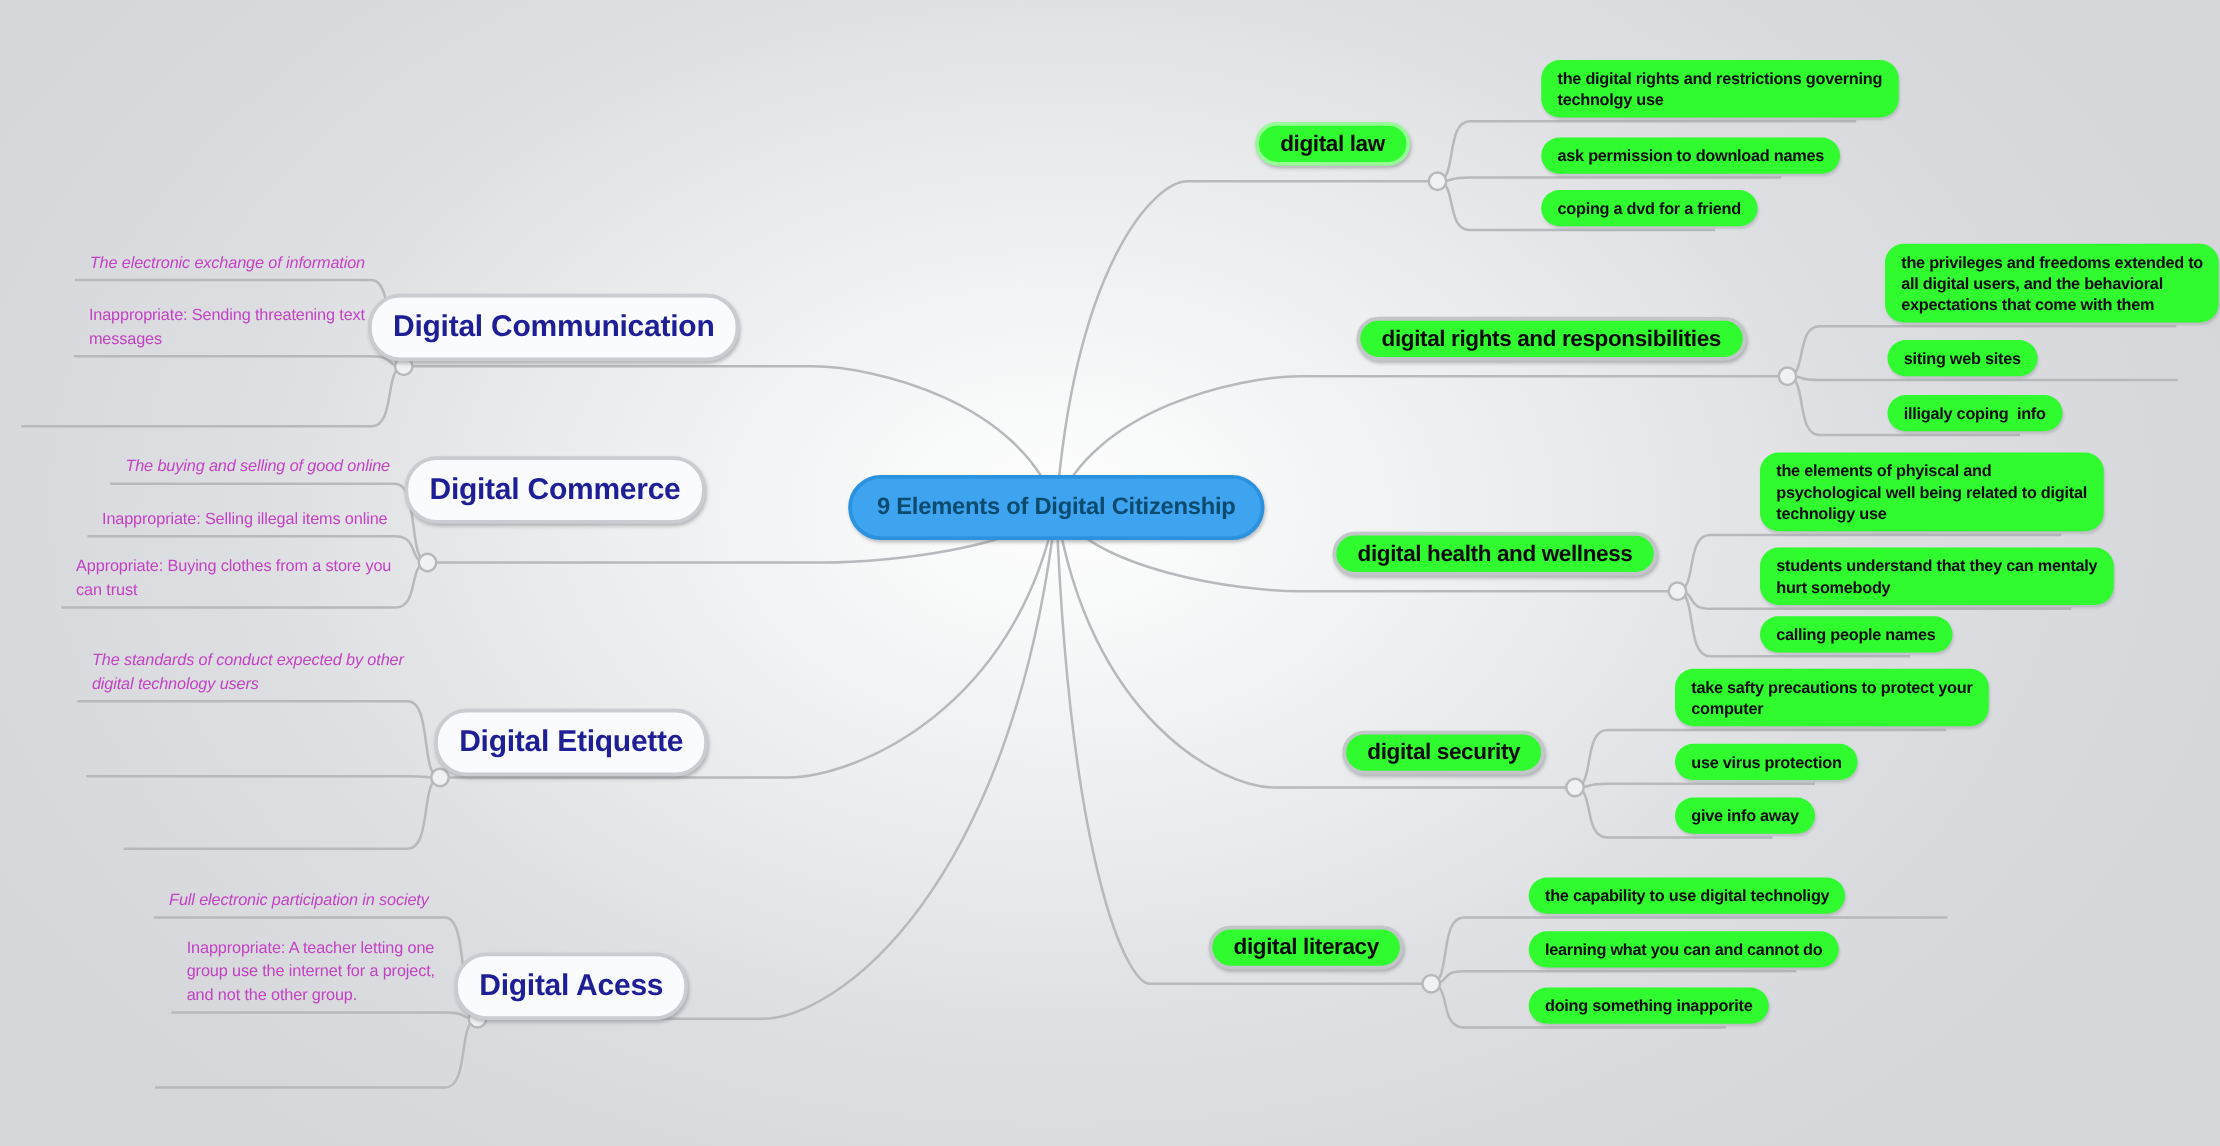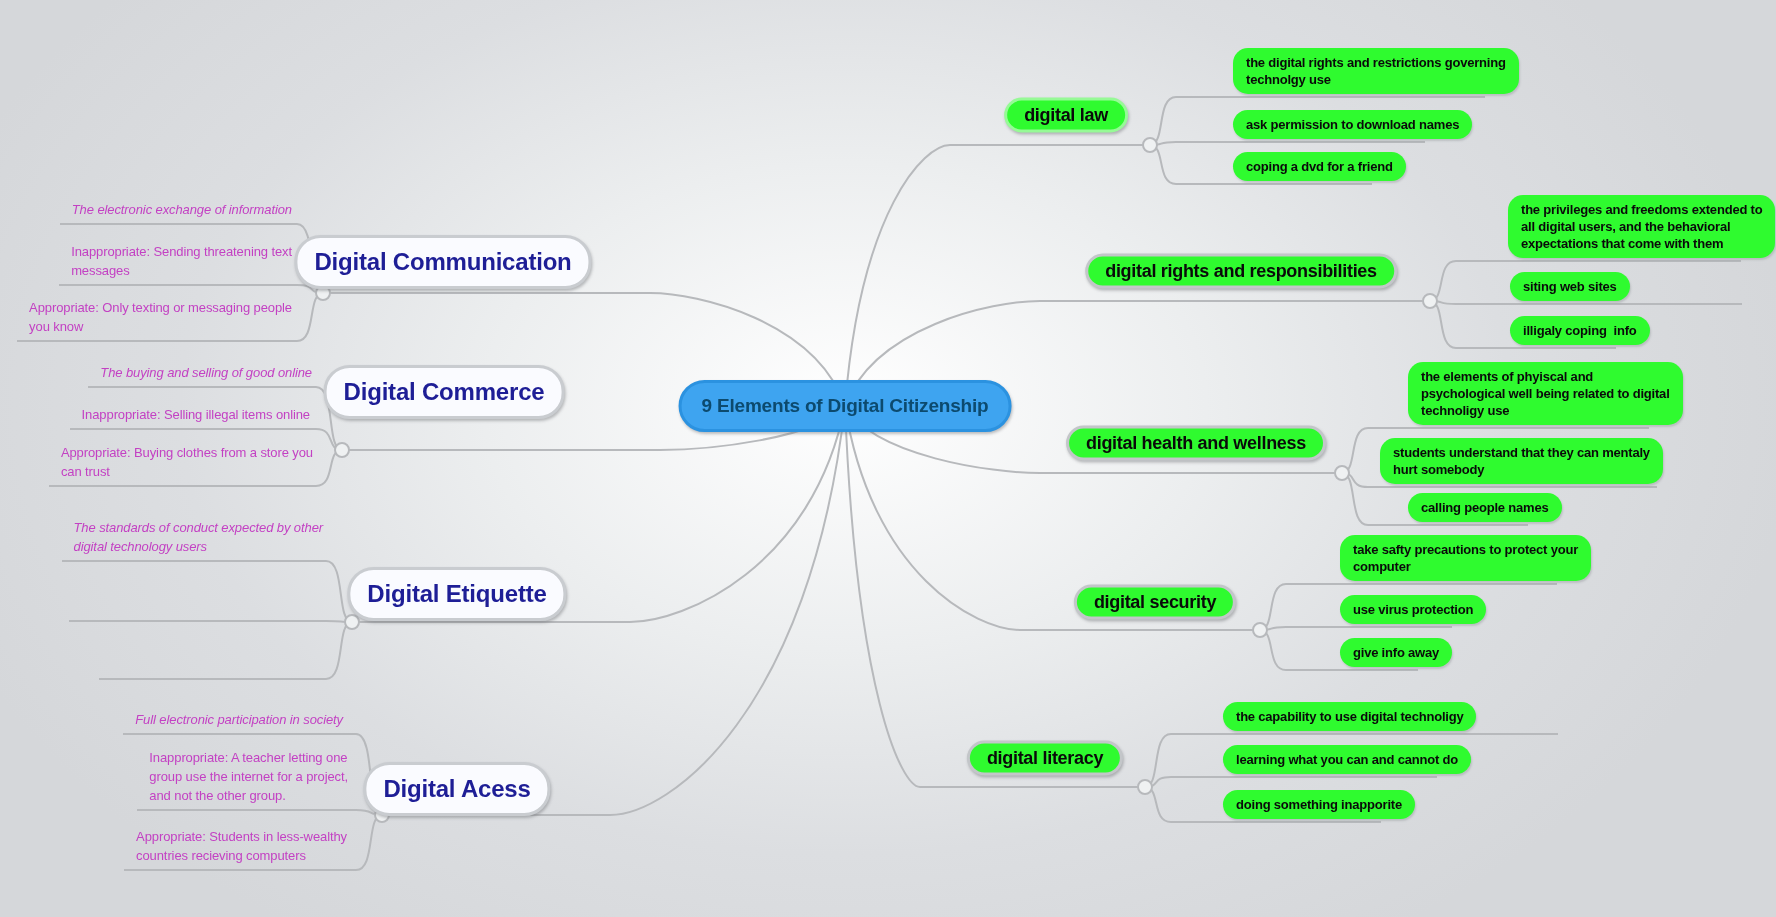--- a/index.html
+++ b/index.html
@@ -101,46 +101,42 @@
     <div class="node main-green" style="left: 1241px; top: 271px;">digital rights and responsibilities</div>
     <div class="child-pill" style="left: 1460px; top: 195px;">the privileges and freedoms extended to
 all digital users, and the behavioral
 expectations that come with them</div>
     <div class="child-pill" style="left: 1462px; top: 272px;">siting web sites</div>
     <div class="child-pill" style="left: 1462px; top: 316px;">illigaly coping  info</div>
     <div class="node main-green" style="left: 1196px; top: 443px;">digital health and wellness</div>
     <div class="child-pill" style="left: 1360px; top: 362px;">the elements of phyiscal and
 psychological well being related to digital
 technoligy use</div>
-    <div class="child-pill" style="left: 1332px; top: 438px;">students understand that they can mentaly
+    <div class="child-pill" style="left: 1360px; top: 438px;">students understand that they can mentaly
 hurt somebody</div>
     <div class="child-pill" style="left: 1360px; top: 493px;">calling people names</div>
     <div class="node main-green" style="left: 1155px; top: 602px;">digital security</div>
     <div class="child-pill" style="left: 1292px; top: 535px;">take safty precautions to protect your
 computer</div>
     <div class="child-pill" style="left: 1292px; top: 595px;">use virus protection</div>
     <div class="child-pill" style="left: 1292px; top: 638px;">give info away</div>
     <div class="node main-green" style="left: 1045px; top: 758px;">digital literacy</div>
     <div class="child-pill" style="left: 1175px; top: 702px;">the capability to use digital technoligy</div>
     <div class="child-pill" style="left: 1175px; top: 745px;">learning what you can and cannot do</div>
     <div class="child-pill" style="left: 1175px; top: 790px;">doing something inapporite</div>
     <div class="node main-white" style="left: 443px; top: 262px;">Digital Communication</div>
     <div class="ltext italic" style="right: 1484px; top: 200px;">The electronic exchange of information</div>
     <div class="ltext" style="right: 1484px; top: 242px;">Inappropriate: Sending threatening text
 messages</div>
-    <div class="ltext" style="right: 1484px; top: 298px;">Appropriate: Only texting or messaging people
-you know</div>
     <div class="node main-white" style="left: 444px; top: 392px;">Digital Commerce</div>
     <div class="ltext italic" style="right: 1464px; top: 363px;">The buying and selling of good online</div>
     <div class="ltext" style="right: 1466px; top: 405px;">Inappropriate: Selling illegal items online</div>
     <div class="ltext" style="right: 1463px; top: 443px;">Appropriate: Buying clothes from a store you
 can trust</div>
     <div class="node main-white" style="left: 457px; top: 594px;">Digital Etiquette</div>
     <div class="ltext italic" style="right: 1453px; top: 518px;">The standards of conduct expected by other
 digital technology users</div>
     <div class="node main-white" style="left: 457px; top: 789px;">Digital Acess</div>
     <div class="ltext italic" style="right: 1433px; top: 710px;">Full electronic participation in society</div>
     <div class="ltext" style="right: 1428px; top: 748px;">Inappropriate: A teacher letting one
 group use the internet for a project,
 and not the other group.</div>
-    <div class="ltext" style="right: 1429px; top: 827px;">Appropriate: Students in less-wealthy
-countries recieving computers</div>
   </div>
 
 </body></html>

